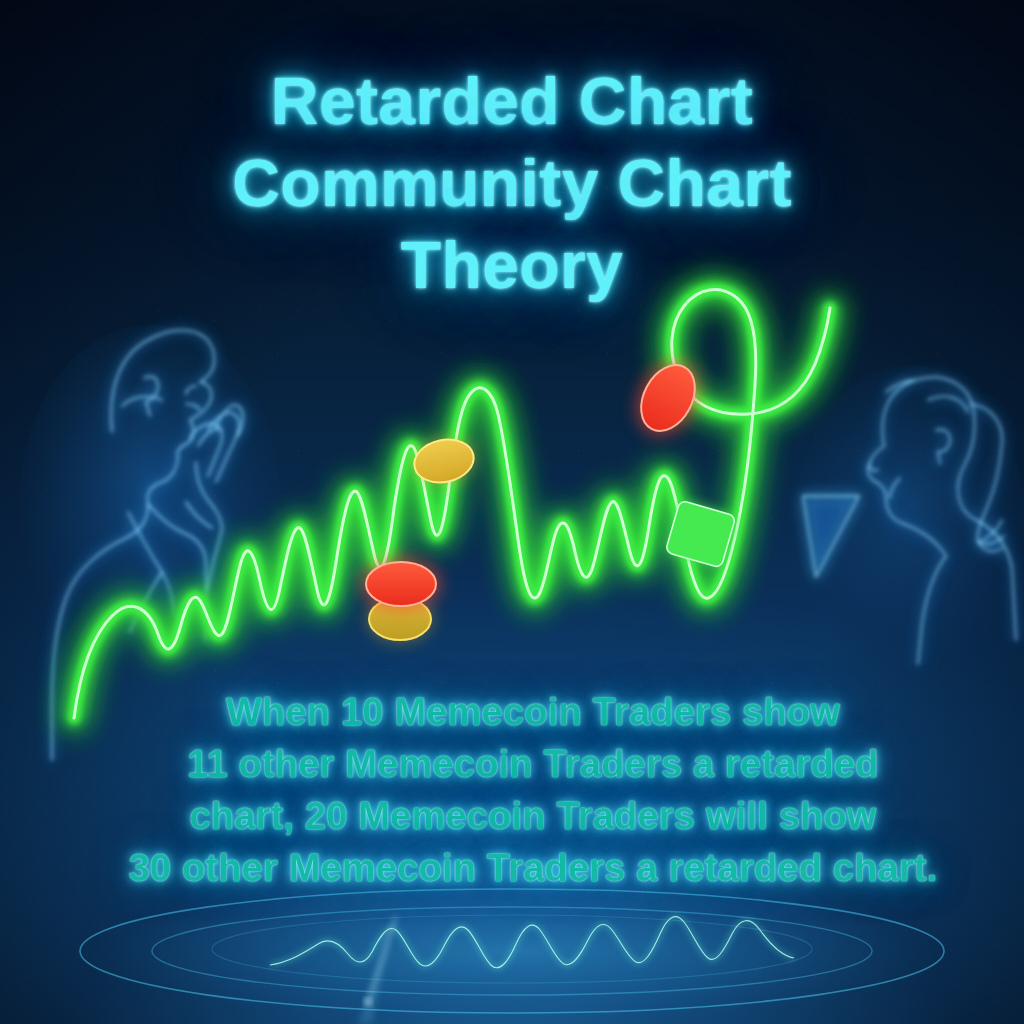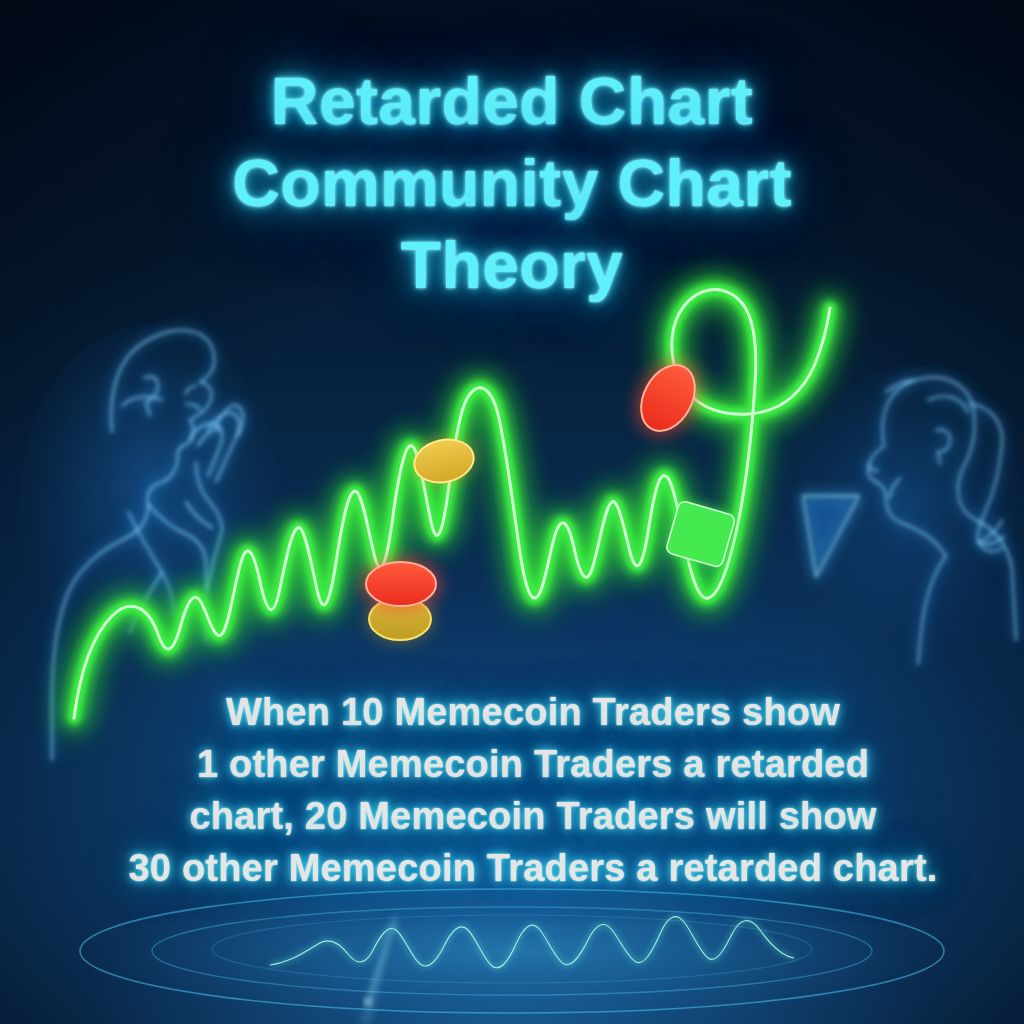--- a/index.html
+++ b/index.html
@@ -64,21 +64,21 @@
     position:absolute;left:0;right:0;top:686px;
     text-align:center;
     pointer-events:none;
   }
   .caption-line{
     display:block;
     font-size:38px;
     font-weight:600;
     line-height:52px;
     letter-spacing:.2px;
-    color:#e5e5e5;
+    color:#14b8a6;
     text-shadow:
       0 0 2px #cdfdff,
       0 0 8px #3fe2f6,
       0 0 20px rgba(45,205,245,.8),
       0 0 42px rgba(25,155,215,.5);
     margin-left: 42px;
   }
 </style>
 </head>
 <body>
@@ -354,18 +354,18 @@
   </svg>
 
   <div class="title-block">
     <span class="title-line">Retarded Chart</span>
     <span class="title-line">Community Chart</span>
     <span class="title-line">Theory</span>
   </div>
 
   <div class="caption-block">
     <span class="caption-line">When 10 Memecoin Traders show</span>
-    <span class="caption-line">1 other Memecoin Traders a retarded</span>
+    <span class="caption-line">11 other Memecoin Traders a retarded</span>
     <span class="caption-line">chart, 20 Memecoin Traders will show</span>
     <span class="caption-line">30 other Memecoin Traders a retarded chart.</span>
   </div>
 
 </div>
 
 </body></html>

